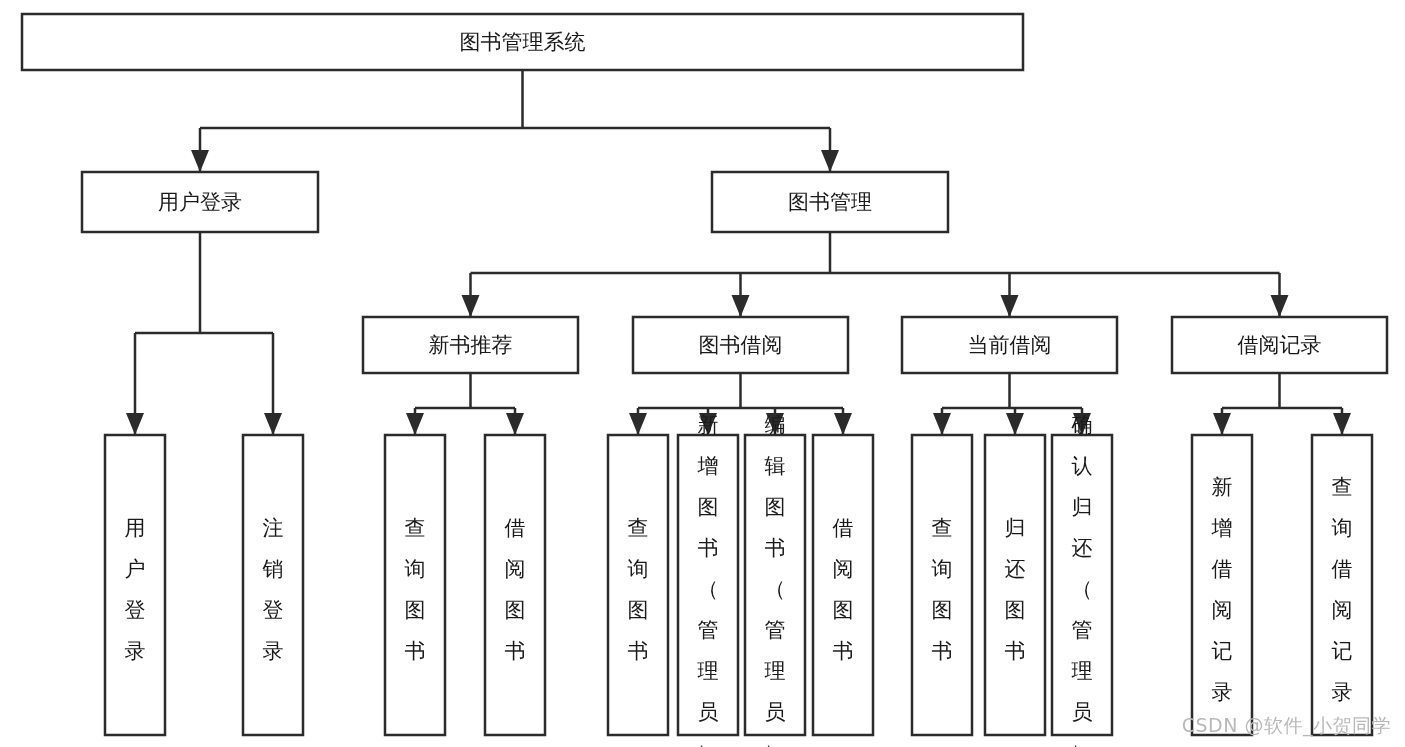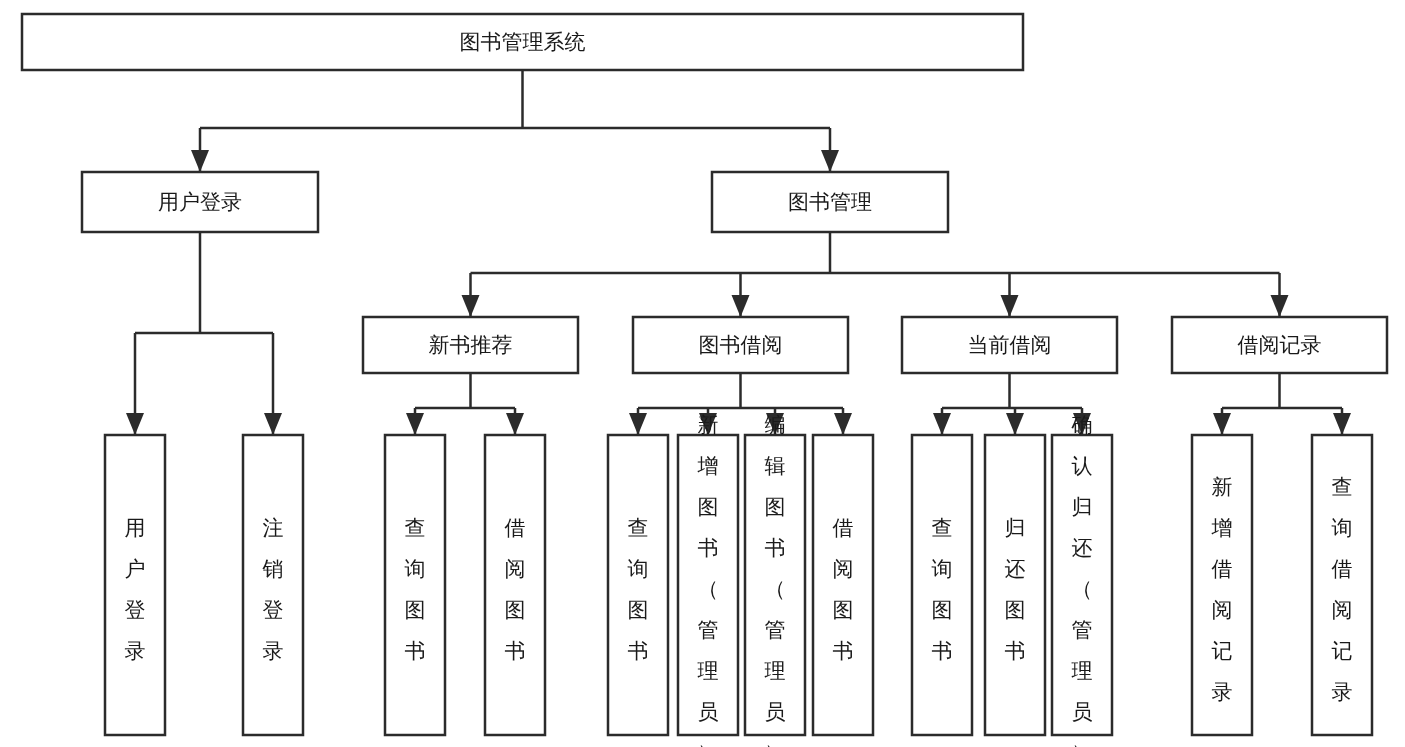--- a/index.html
+++ b/index.html
@@ -197,13 +197,14 @@
         <g>
           <rect x="1192" y="435" width="60" height="300" class="node-box"></rect>
           <text x="1222" y="493.98" class="node-label-vert"><tspan x="1222" dy="0">新</tspan><tspan x="1222" dy="41">增</tspan><tspan x="1222" dy="41">借</tspan><tspan x="1222" dy="41">阅</tspan><tspan x="1222" dy="41">记</tspan><tspan x="1222" dy="41">录</tspan></text>
         </g>
         <g>
           <rect x="1312" y="435" width="60" height="300" class="node-box"></rect>
           <text x="1342" y="493.98" class="node-label-vert"><tspan x="1342" dy="0">查</tspan><tspan x="1342" dy="41">询</tspan><tspan x="1342" dy="41">借</tspan><tspan x="1342" dy="41">阅</tspan><tspan x="1342" dy="41">记</tspan><tspan x="1342" dy="41">录</tspan></text>
         </g>
       </g>
   </svg>
+  <div class="watermark">CSDN @软件_小贺同学</div>
 </div>
 
 </body></html>

